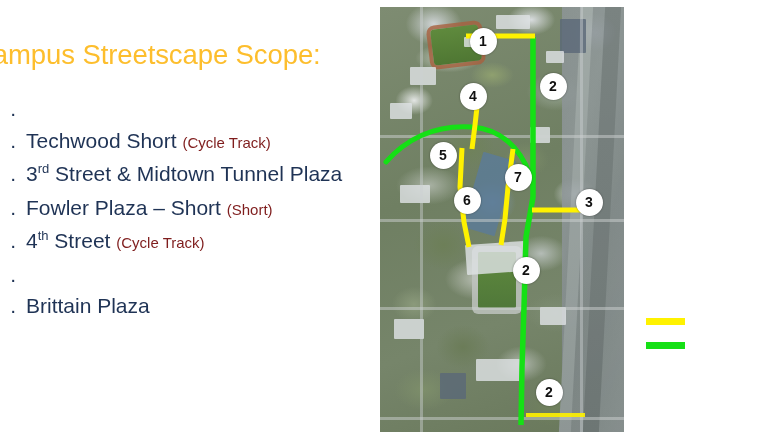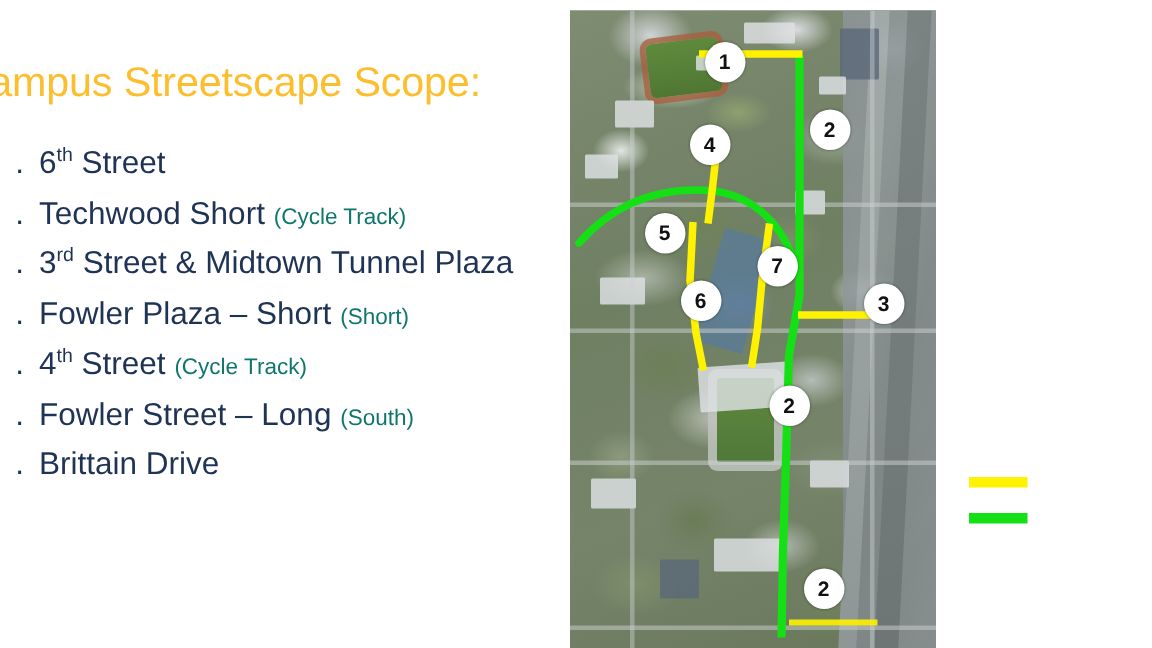--- a/index.html
+++ b/index.html
@@ -69,21 +69,21 @@
     flex: 1 1 auto;
     white-space: normal;
   }
   .scope-text .sup {
     font-size: 13px;
     vertical-align: super;
     line-height: 0;
   }
   .scope-text .paren {
     font-size: 15px;
-    color: #0f766e;
+    color: #7f1d1d;
   }
 
   
   #map-panel {
     position: absolute;
     left: 380px;
     top: 7px;
     width: 244px;
     height: 425px;
     overflow: hidden;
@@ -236,21 +236,20 @@
 <body>
 
 <div id="left-panel">
 
   <div id="slide-title">t Campus Streetscape Scope:</div>
 
   <ul id="scope-list">
 
     <li class="scope-item">
       <span class="scope-num">.</span>
-      <span class="scope-text"><span>6</span><span class="sup">th</span><span> Street</span><span class="paren"></span></span>
     </li>
 
     <li class="scope-item">
       <span class="scope-num">.</span>
       <span class="scope-text"><span>Techwood Short</span><span class="sup"></span><span></span>&nbsp;<span class="paren">(Cycle Track)</span></span>
     </li>
 
     <li class="scope-item" style="white-space:normal; max-width:372px;">
       <span class="scope-num">.</span>
       <span class="scope-text"><span>3</span><span class="sup">rd</span><span> Street &amp; Midtown Tunnel Plaza</span><span class="paren"></span></span>
@@ -261,26 +260,25 @@
       <span class="scope-text"><span>Fowler Plaza – Short</span><span class="sup"></span><span></span>&nbsp;<span class="paren">(Short)</span></span>
     </li>
 
     <li class="scope-item">
       <span class="scope-num">.</span>
       <span class="scope-text"><span>4</span><span class="sup">th</span><span> Street</span>&nbsp;<span class="paren">(Cycle Track)</span></span>
     </li>
 
     <li class="scope-item">
       <span class="scope-num">.</span>
-      <span class="scope-text"><span>Fowler Street – Long</span><span class="sup"></span><span></span>&nbsp;<span class="paren">(South)</span></span>
-    </li>
-
-    <li class="scope-item">
-      <span class="scope-num">.</span>
-      <span class="scope-text"><span>Brittain Drive</span><span class="sup"></span><span></span><span class="paren"></span></span>
+    </li>
+
+    <li class="scope-item">
+      <span class="scope-num">.</span>
+      <span class="scope-text"><span>Brittain Plaza</span><span class="sup"></span><span></span><span class="paren"></span></span>
     </li>
 
   </ul>
 </div>
 
 <div id="map-panel">
 
   <div id="map-photo">
     <div class="aerial-base"></div>
     <div class="corridor"></div>

